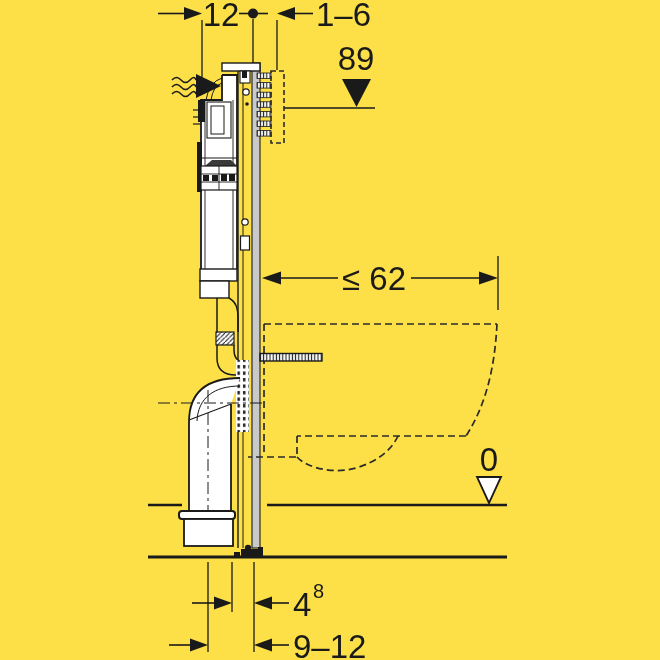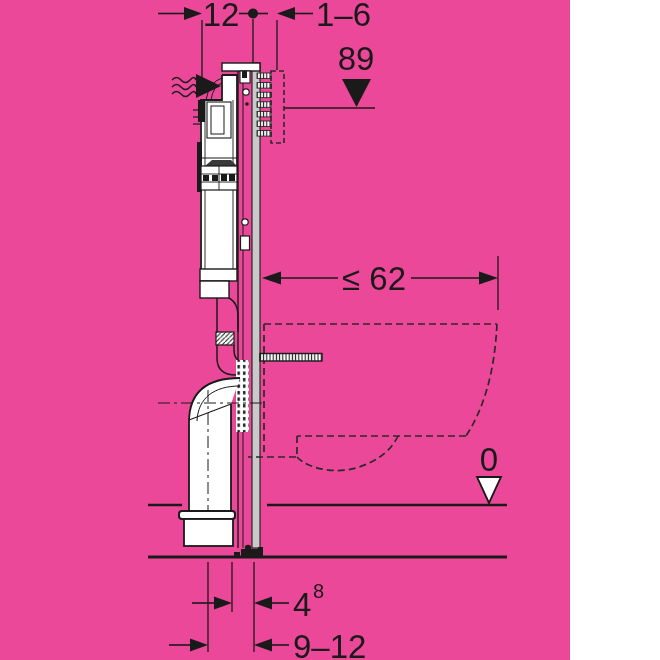--- a/index.html
+++ b/index.html
@@ -1,16 +1,16 @@
 <!DOCTYPE html>
 <html><head>
 <meta charset="utf-8">
 <style>
   html,body{margin:0;padding:0;background:#ffffff;}
-  .stage{position:relative;width:570px;height:660px;background:#ec4899;overflow:hidden;
+  .stage{position:relative;width:660px;height:660px;background:#fde047;overflow:hidden;
          font-family:"Liberation Sans", sans-serif;}
   svg{position:absolute;left:0;top:0;}
   text{font-family:"Liberation Sans", sans-serif;fill:#1a1a1a;}
   .dim-label{font-size:33px;}
   .dim-sup{font-size:20px;}
   .ln{stroke:#1a1a1a;fill:none;}
 </style>
 </head>
 <body>
 

